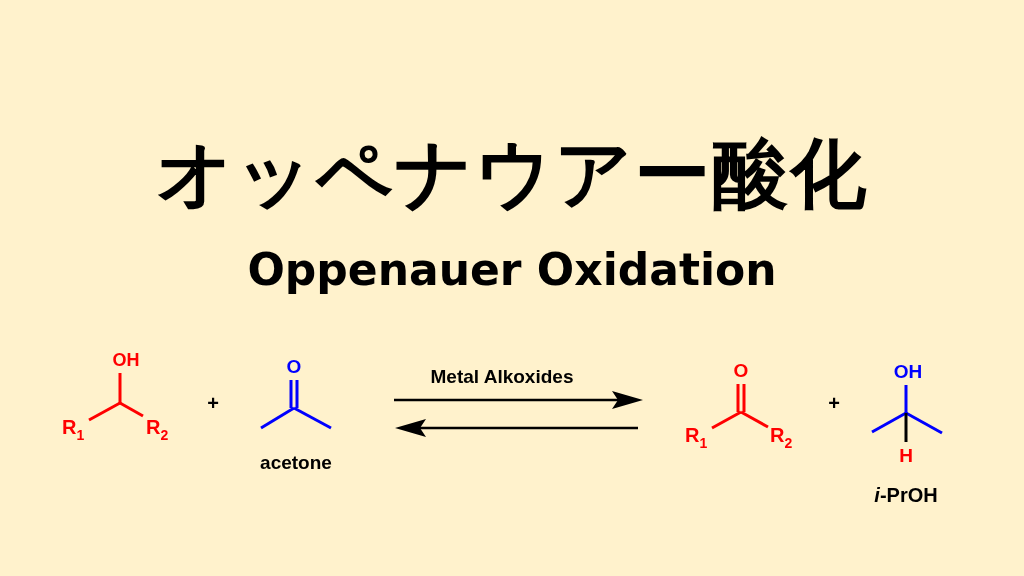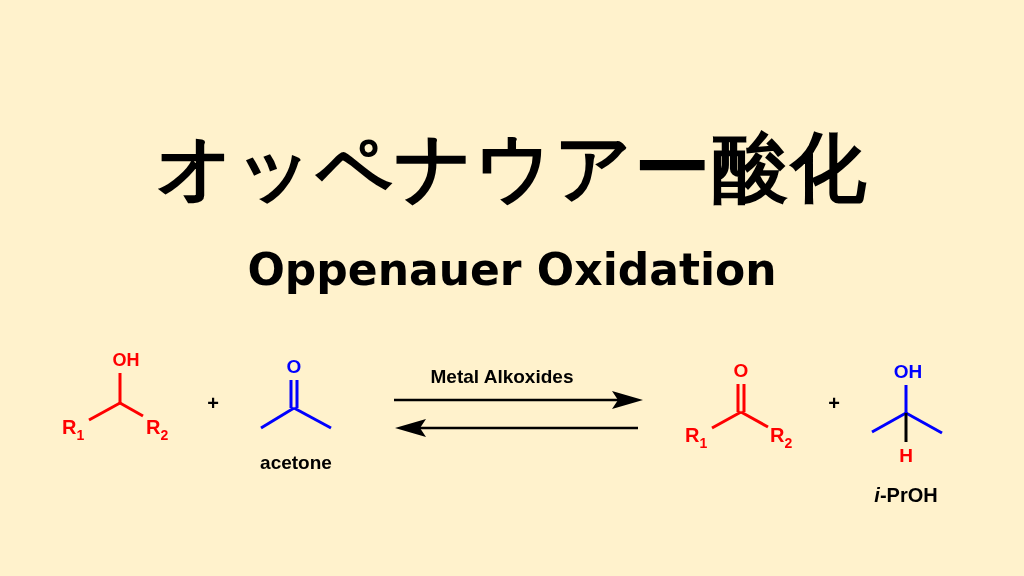--- a/index.html
+++ b/index.html
@@ -10,21 +10,21 @@
       width: 1024px;
       height: 576px;
       background: #fff2cc;
       position: relative;
       overflow: hidden;
       font-family: "Liberation Sans", "DejaVu Sans", sans-serif;
     }
     .title-jp {
       position: absolute;
       left: 0;
-      top: 118px;
+      top: 124px;
       width: 1024px;
       text-align: center;
       font-family: "DejaVu Sans", sans-serif;
       font-weight: bold;
       font-size: 76px;
       line-height: 100px;
       color: #000;
       letter-spacing: 2px;
     }
     .title-en {

